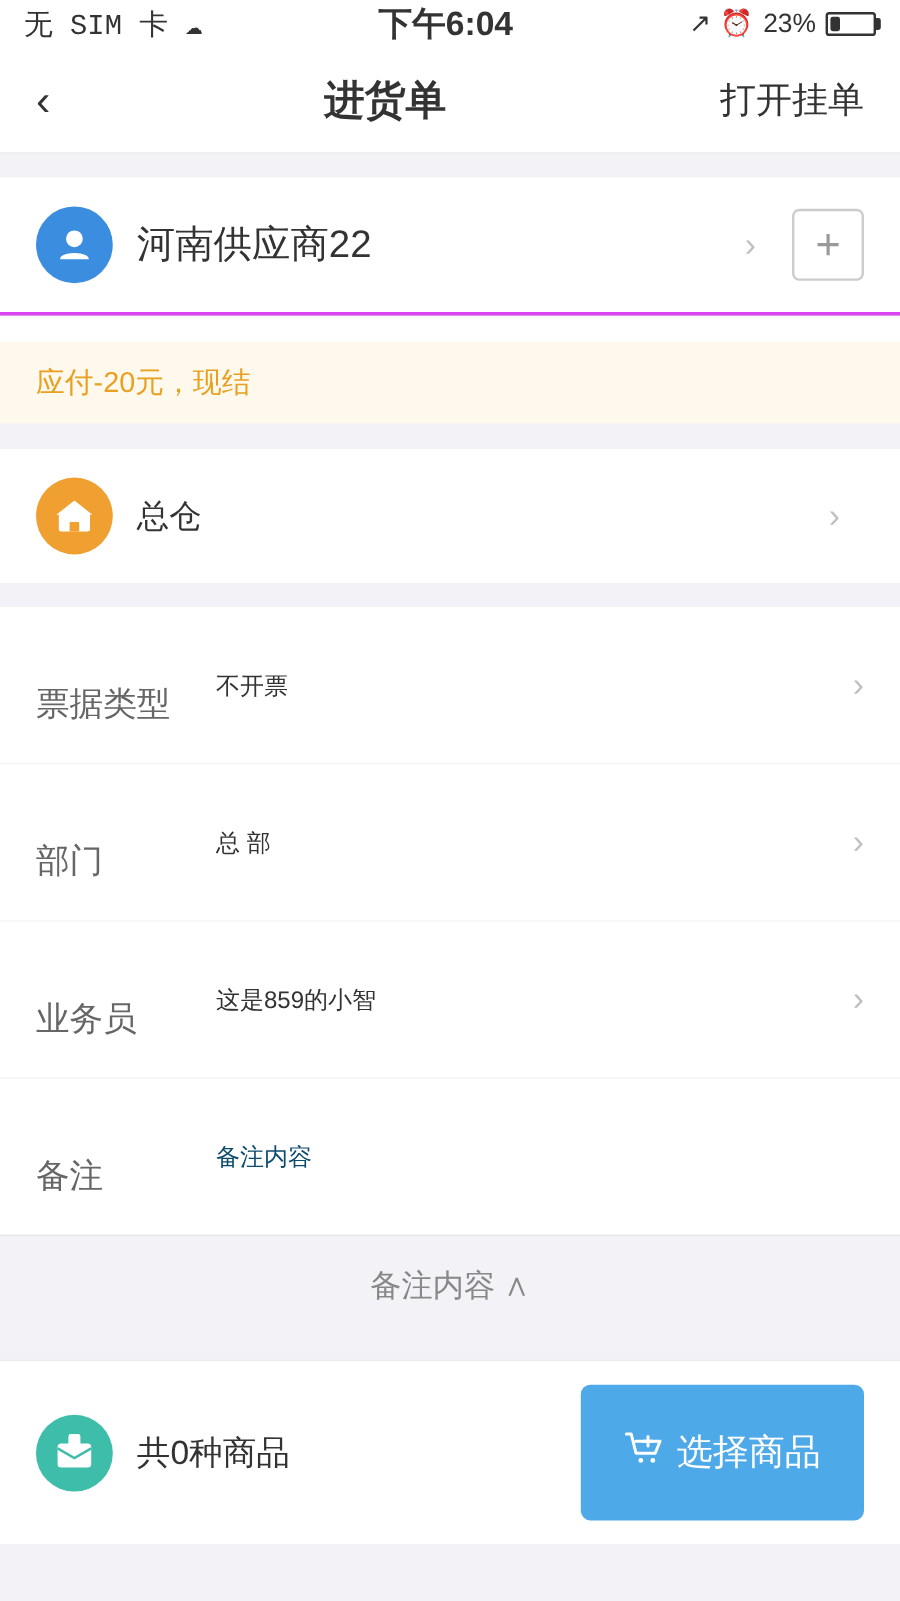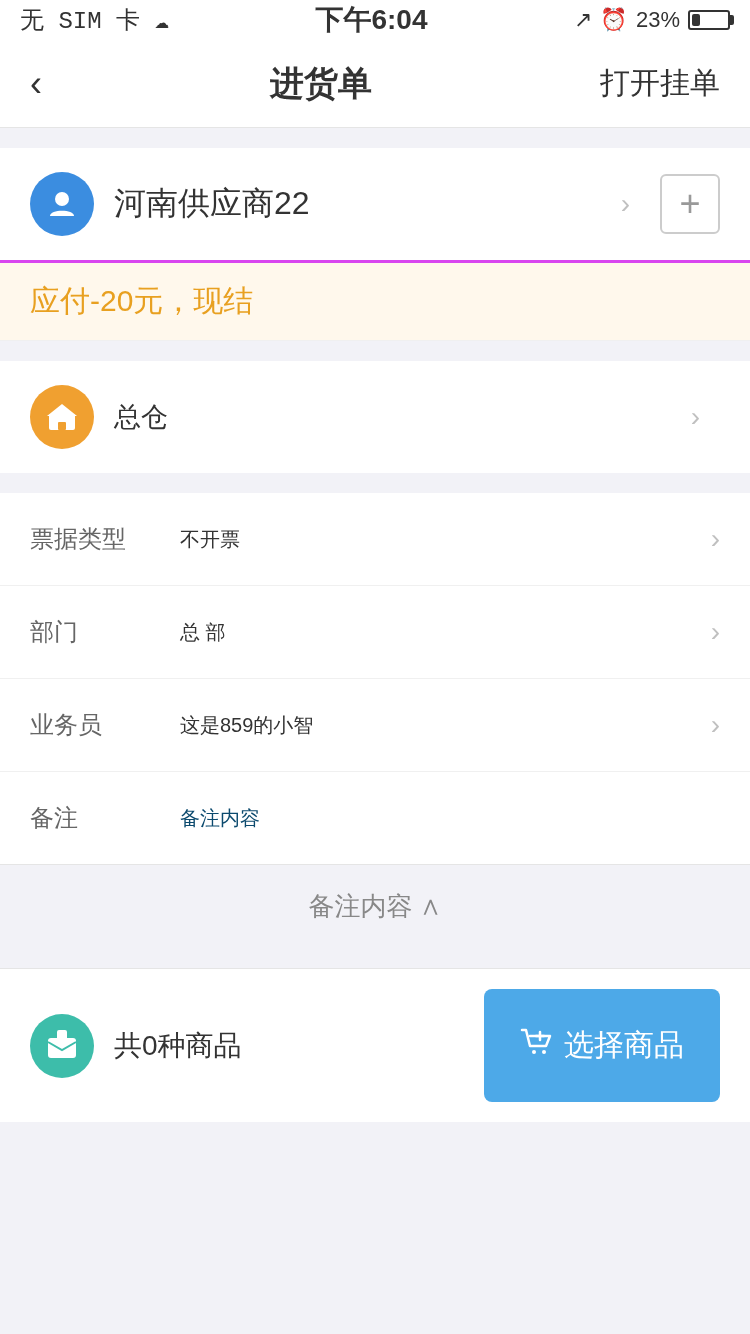--- a/index.html
+++ b/index.html
@@ -85,36 +85,37 @@
       border-radius: 6px;
       display: flex; align-items: center; justify-content: center;
       font-size: 36px; color: #999; cursor: pointer;
       margin-left: 10px;
     }
 
     
     .notice-banner {
       background: #fff8ec;
       padding: 18px 30px;
-      font-size: 30px;
+      font-size: 24px;
       color: #e8a020;
       border-bottom: 1px solid #f0f0f0;
+      margin-top: 22px;
     }
 
     
     .form-row {
       background: #fff;
       display: flex;
       align-items: center;
       padding: 30px 30px;
       border-bottom: 1px solid #f0f0f0;
       cursor: pointer;
     }
     .form-row:last-child { border-bottom: none; }
-    .form-label { color: #666; font-size: 24px; min-width: 130px; }
+    .form-label { color: #666; font-size: 28px; min-width: 130px; margin-top: 32px; }
     .form-value { flex: 1; font-size: 20px; color: #333; margin-left: 20px; }
     .form-value.placeholder { color: #0c4a6e; }
     .form-arrow { color: #c0c0c0; font-size: 28px; }
 
     
     .warehouse-row {
       background: #fff;
       display: flex;
       align-items: center;
       padding: 24px 30px;

